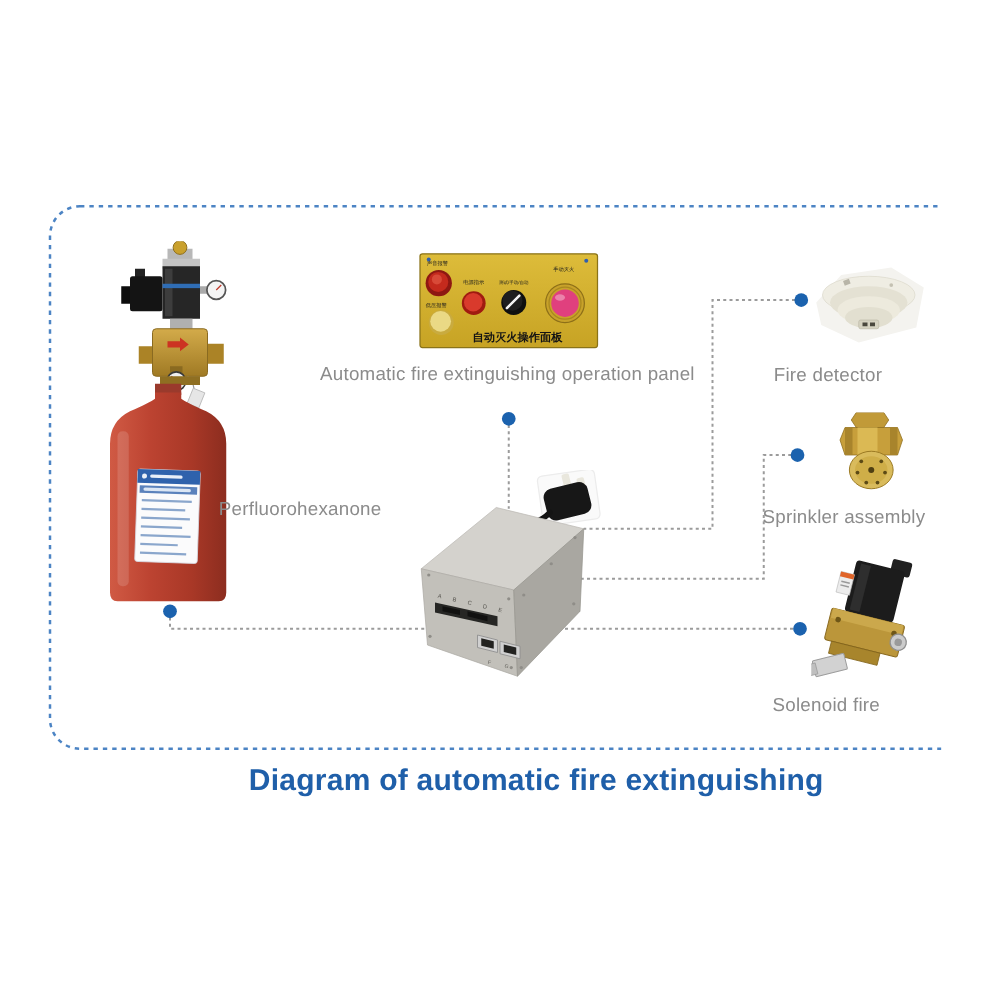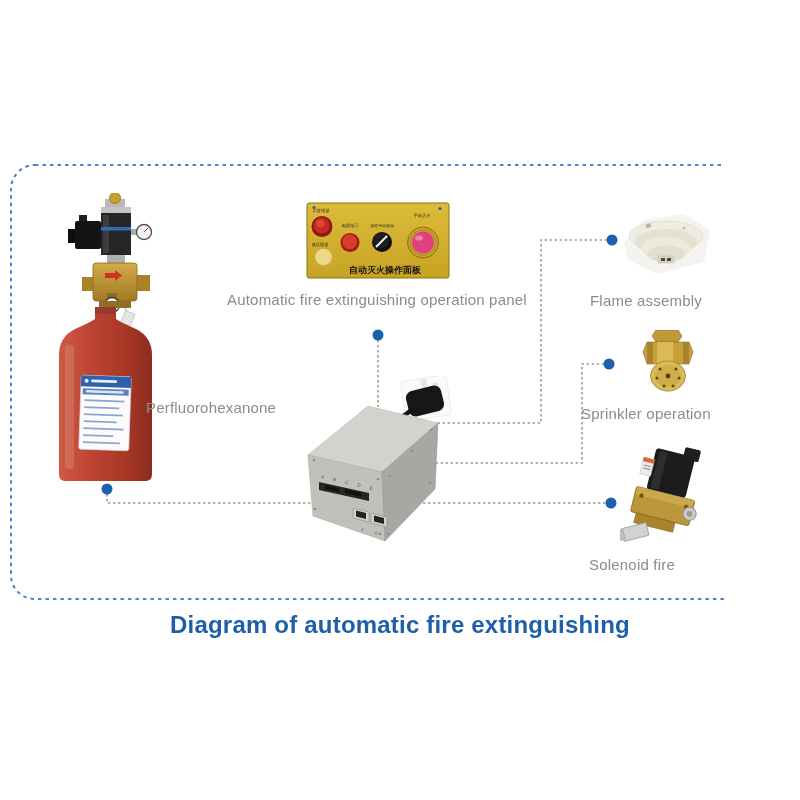--- a/index.html
+++ b/index.html
@@ -1,17 +1,17 @@
 <!DOCTYPE html>
 <html><head>
 <meta charset="utf-8">
 <style>
   html,body{margin:0;padding:0;background:#ffffff;}
   .canvas{position:relative;width:724px;height:800px;background:#ffffff;
-          font-family:"Liberation Sans",sans-serif;overflow:hidden;}
+          font-family:"Liberation Sans",sans-serif;overflow:hidden;margin-left:29px;}
   .layer{position:absolute;left:0;top:0;}
   .comp{position:absolute;z-index:2;}
   .caption{position:absolute;z-index:3;color:#8b8b8b;font-size:15px;line-height:17px;
            text-align:left;letter-spacing:.2px;}
   .caption.left{text-align:center;}
   .title{position:absolute;z-index:3;left:0;top:611px;width:800px;text-align:center;
          color:#1f5fa9;font-size:24px;font-weight:bold;letter-spacing:.2px;}
   svg text{font-family:"Liberation Sans",sans-serif;}
 </style>
 </head>
@@ -225,18 +225,18 @@
       <circle cx="135" cy="107" r="1.3"></circle>
         <circle cx="93" cy="158" r="1.3"></circle>
       <circle cx="117" cy="75" r="1.3"></circle>
     </g>
   </svg>
 
   <div class="caption left" style="left:146px;top:399px">
     <div>Perfluorohexanone</div>
   </div>
   <div class="caption" style="left:227px;top:291px;width:300px">Automatic fire extinguishing operation panel</div>
-  <div class="caption" style="left:590px;top:292px;width:150px">Flame assembly</div>
-  <div class="caption" style="left:581px;top:405px;width:150px">Sprinkler operation</div>
+  <div class="caption" style="left:590px;top:292px;width:150px">Fire detector</div>
+  <div class="caption" style="left:581px;top:405px;width:150px">Sprinkler assembly</div>
   <div class="caption" style="left:589px;top:556px;width:150px">Solenoid fire</div>
 
   <div class="title">Diagram of automatic fire extinguishing</div>
 </div>
 
 </body></html>

